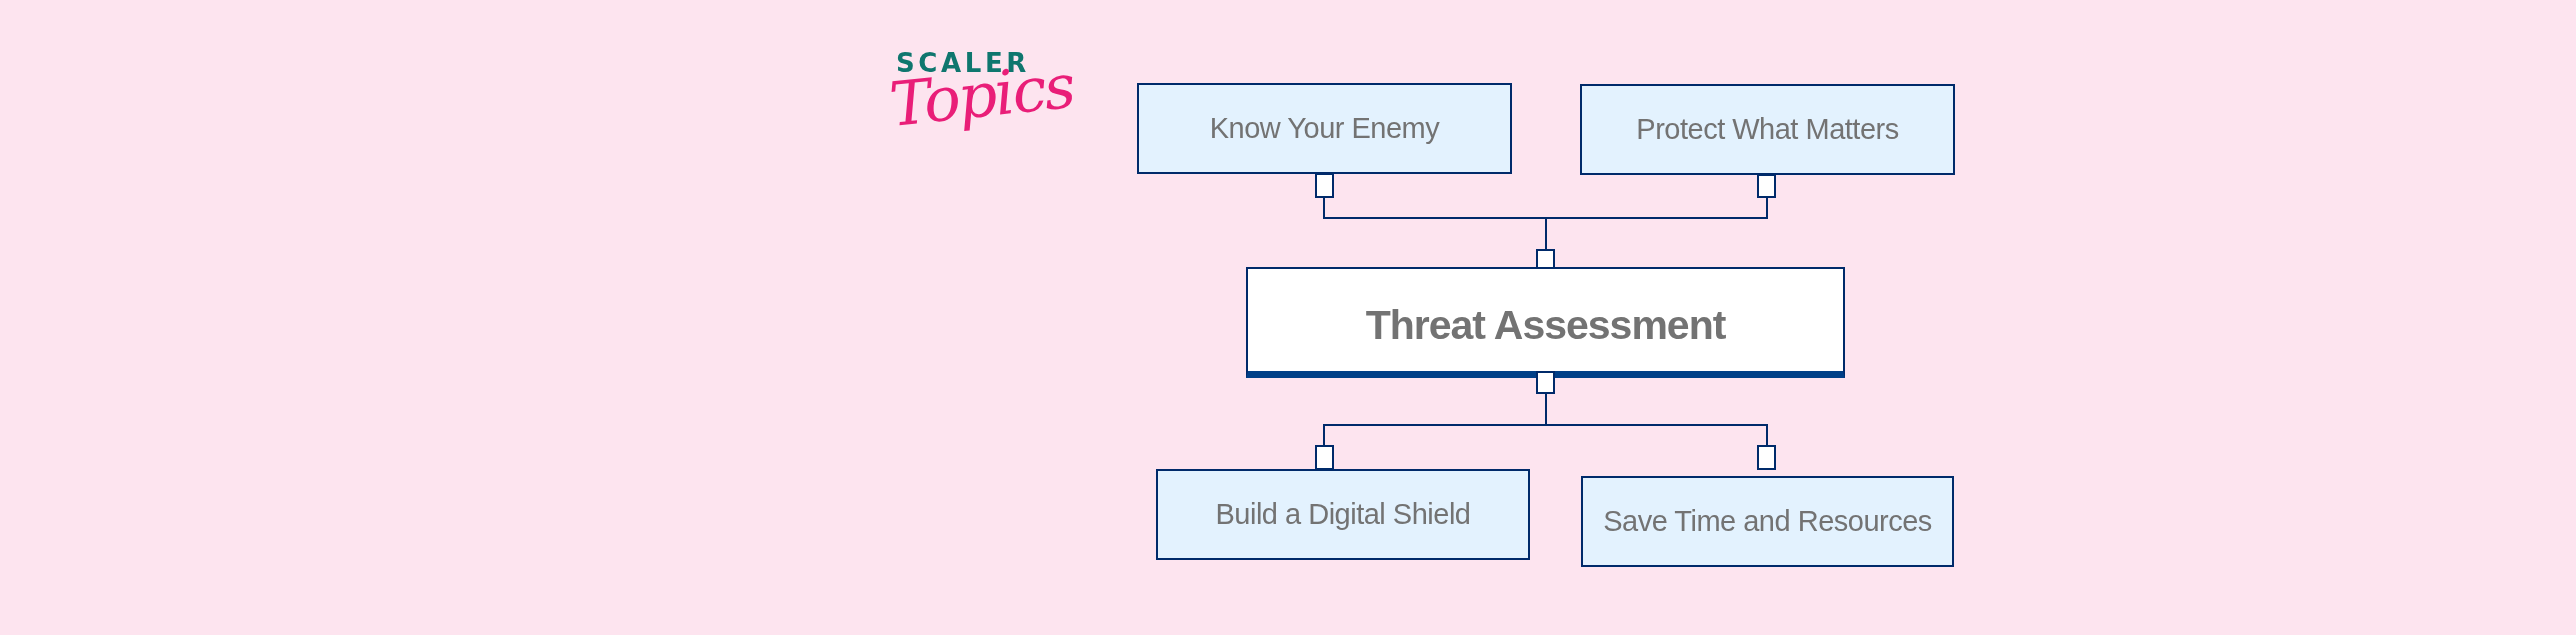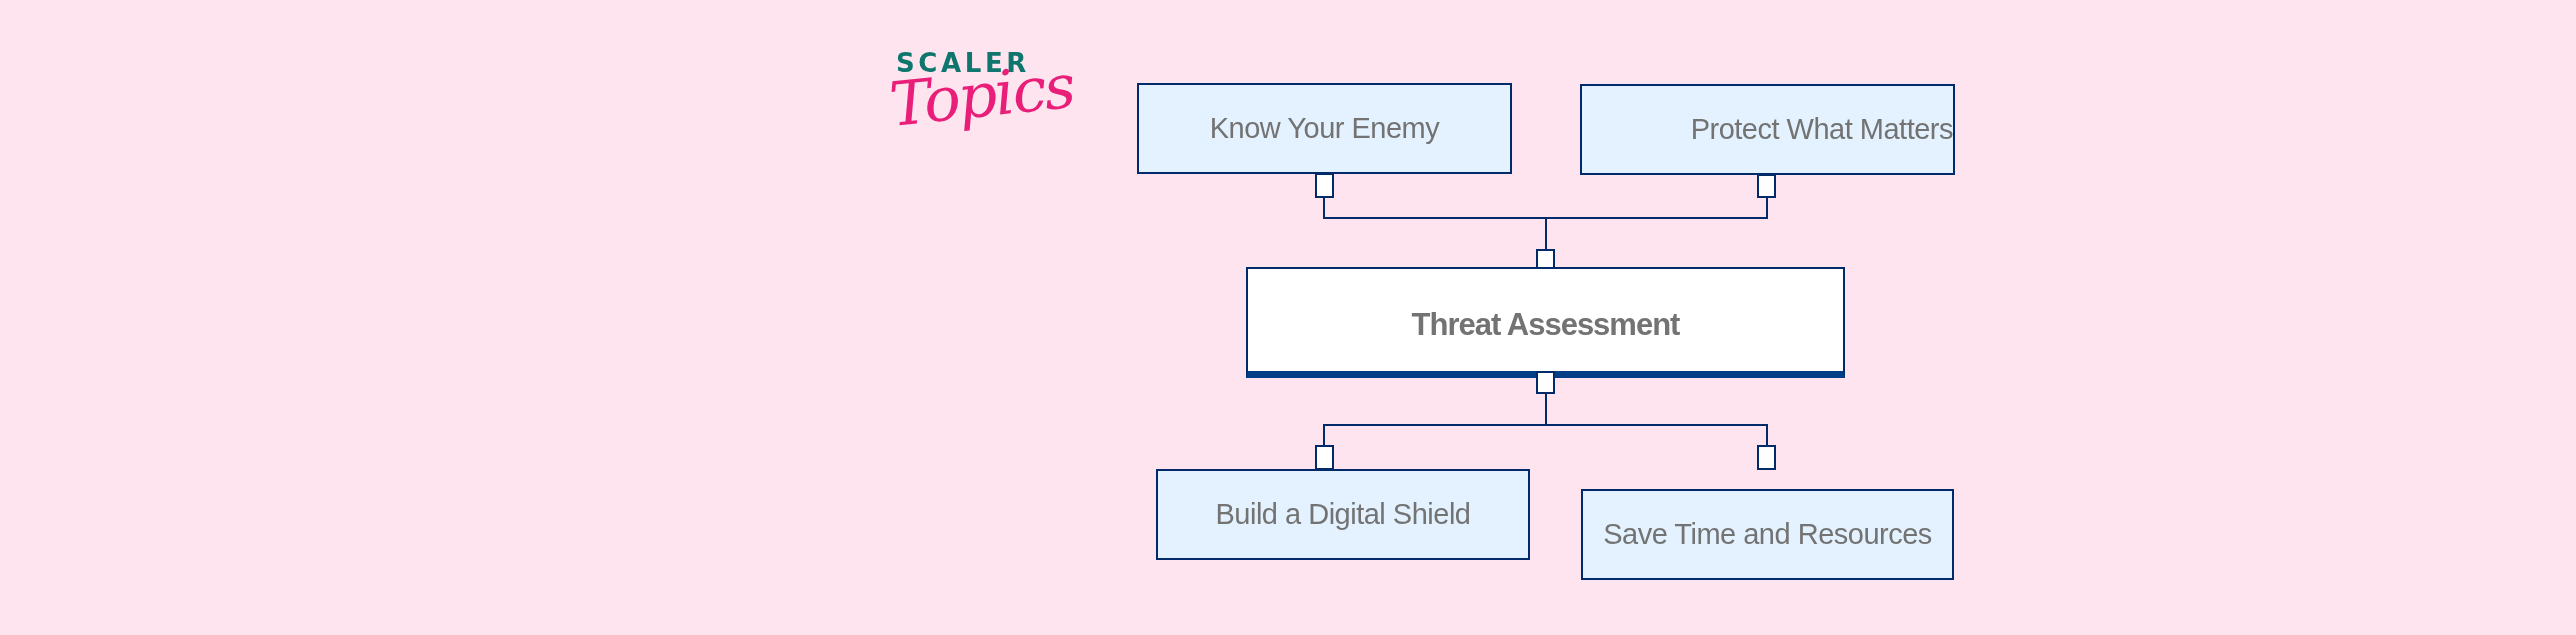--- a/index.html
+++ b/index.html
@@ -56,21 +56,21 @@
     font-family: "Liberation Sans", sans-serif;
     font-size: 29px;
     white-space: nowrap;
     letter-spacing: -0.5px;
   }
   .node-central {
     background: #ffffff;
     border: 2.1px solid #002a6a;
     border-bottom: 7.2px solid #003f87;
     font-weight: bold;
-    font-size: 31px;
+    font-size: 41px;
     letter-spacing: -1px;
     padding-top: 10px;
   }
 
   
   .line-h {
     position: absolute;
     height: 2.1px;
     background: #002a6a;
   }
@@ -90,21 +90,21 @@
 <body>
 
 <div class="logo-scaler">SCALER</div>
 <div class="logo-topics">Topics</div>
 
 <div>
 
   <div class="node" style="left:1137px; top:83px; width:375px; height:91px;">
     <span>Know Your Enemy</span>
   </div>
-  <div class="node" style="left:1580px; top:84px; width:375px; height:91px;justify-content:flex-end;">
+  <div class="node" style="left:1580px; top:84px; width:375px; height:91px;">
     <span>Protect What Matters</span>
   </div>
 
   <div class="port" style="left:1315px; top:173px; width:19px; height:25px;"></div>
   <div class="port" style="left:1757px; top:174px; width:19px; height:24px;"></div>
   <div class="line-v" style="left:1323px; top:198px; height:21px;"></div>
   <div class="line-v" style="left:1766px; top:198px; height:21px;"></div>
   <div class="line-h" style="left:1323px; top:217px; width:445px;"></div>
   <div class="line-v" style="left:1545px; top:217px; height:33px;"></div>
   <div class="port" style="left:1536px; top:249px; width:19px; height:19.6px;"></div>
@@ -117,18 +117,18 @@
   <div class="line-v" style="left:1545px; top:394px; height:32px;"></div>
   <div class="line-h" style="left:1323px; top:424px; width:445px;"></div>
   <div class="line-v" style="left:1323px; top:424px; height:23px;"></div>
   <div class="line-v" style="left:1766px; top:424px; height:23px;"></div>
   <div class="port" style="left:1315px; top:445px; width:18.5px; height:25px;"></div>
   <div class="port" style="left:1757px; top:445px; width:18.5px; height:25px;"></div>
 
   <div class="node" style="left:1156px; top:469px; width:374px; height:91px;">
     <span>Build a Digital Shield</span>
   </div>
-  <div class="node" style="left:1581px; top:489px; width:373px; height:91px;">
+  <div class="node" style="left:1581px; top:476px; width:373px; height:91px;">
     <span>Save Time and Resources</span>
   </div>
 
 </div>
 
 
 </body></html>

